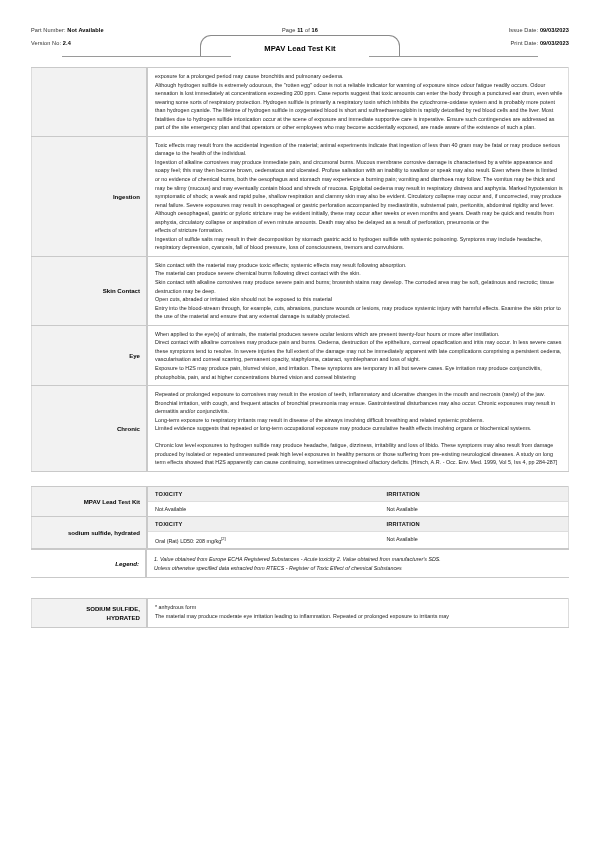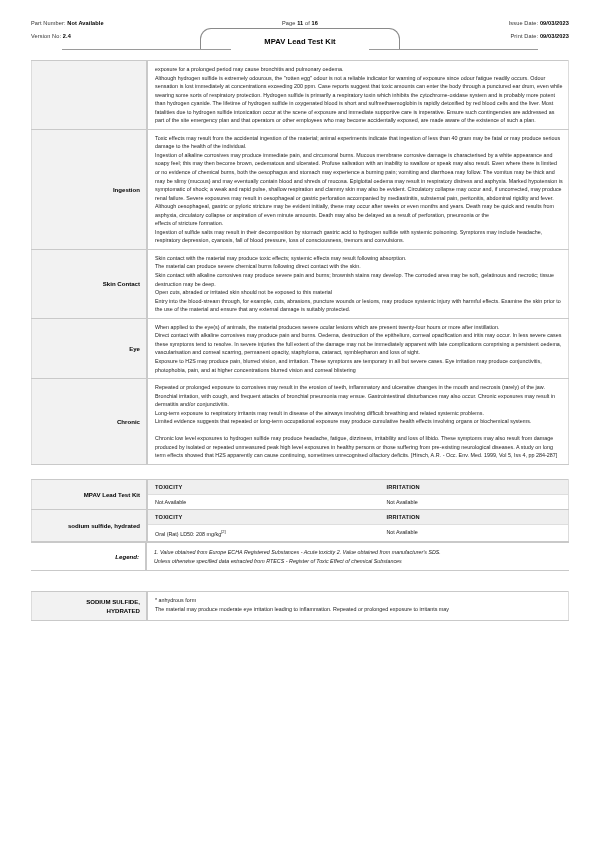--- a/index.html
+++ b/index.html
@@ -12,21 +12,21 @@
     height: 849px;
     font-family: "Liberation Sans", sans-serif;
     color: #1a1a1a;
     overflow: hidden;
   }
   .page {
     position: relative;
     width: 600px;
     height: 849px;
     box-sizing: border-box;
-    padding: 4px 31px;
+    padding: 11px 31px;
   }
 
   
   .doc-header {
     position: relative;
     height: 46px;
     padding-top: 12px;
     box-sizing: border-box;
   }
   .hdr-left {

